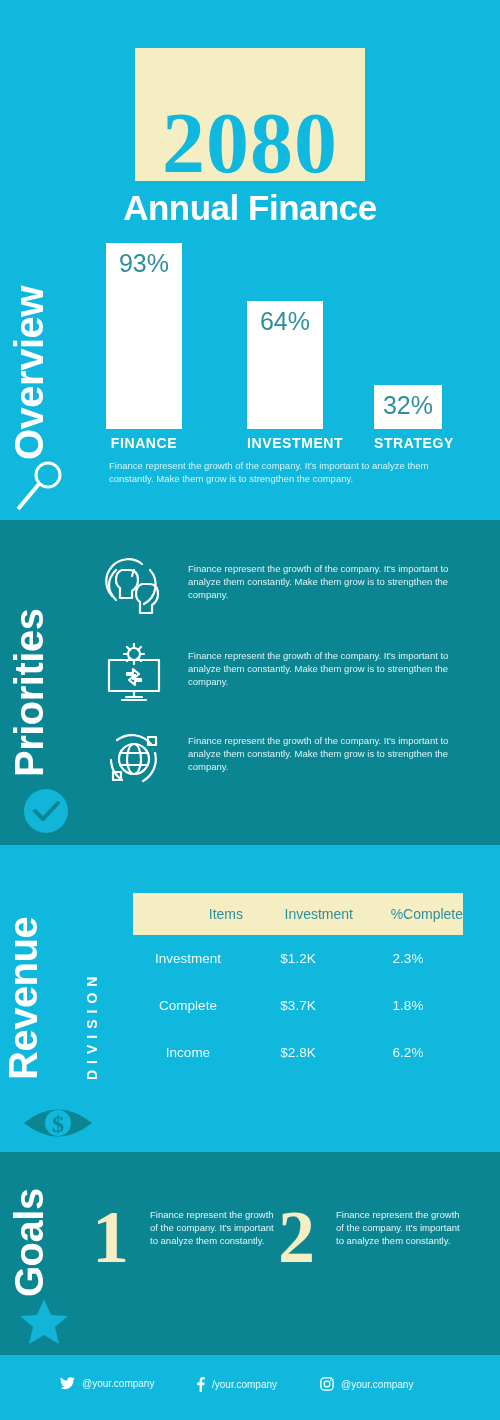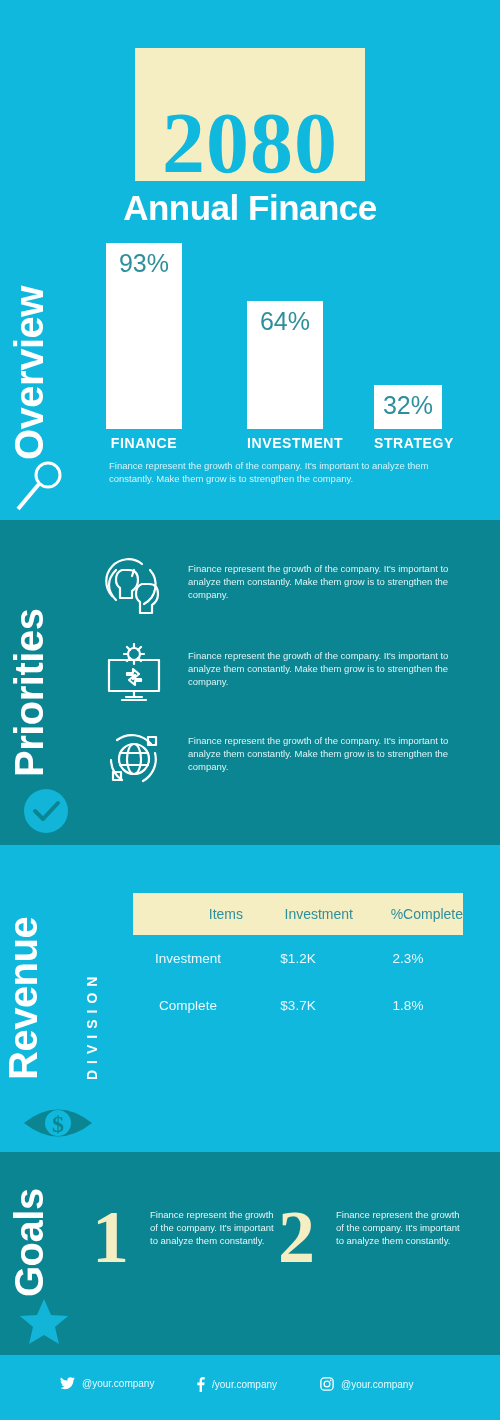--- a/index.html
+++ b/index.html
@@ -265,20 +265,25 @@
       <div class="rrow">
         <div>Investment</div>
         <div>$1.2K</div>
         <div>2.3%</div>
       </div>
       <div class="rrow">
         <div>Complete</div>
         <div>$3.7K</div>
         <div>1.8%</div>
       </div>
+      <div class="rrow">
+        <div>Income</div>
+        <div>$2.8K</div>
+        <div>6.2%</div>
+      </div>
     </div>
   </div>
 
   <div class="sec sec-teal" id="goals">
     <div class="vlabel" id="gl-label">Goals</div>
 
     <svg class="star-icon" viewBox="0 0 52 50">
       <path d="M26 2 L33 18 L50 19 L37 30 L41 47 L26 38 L11 47 L15 30 L2 19 L19 18 Z" fill="#12b4d8"></path>
     </svg>
 

